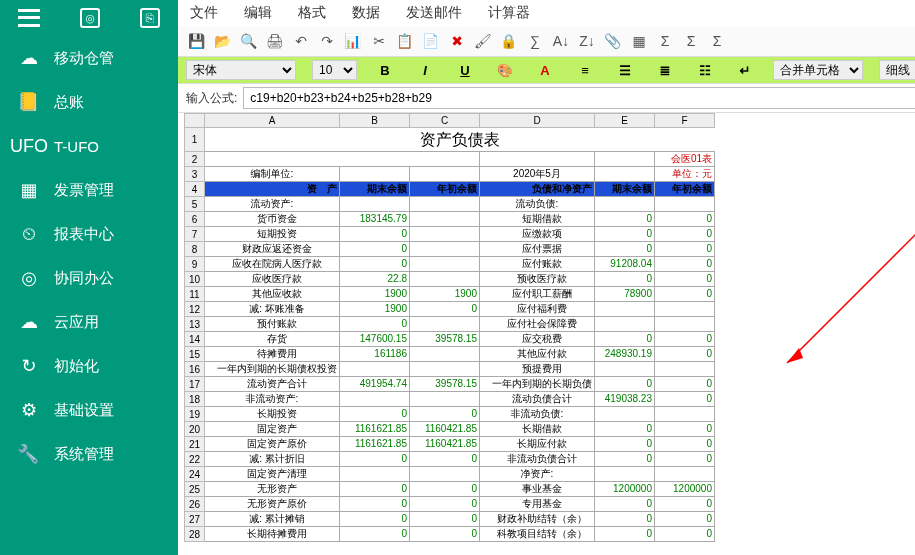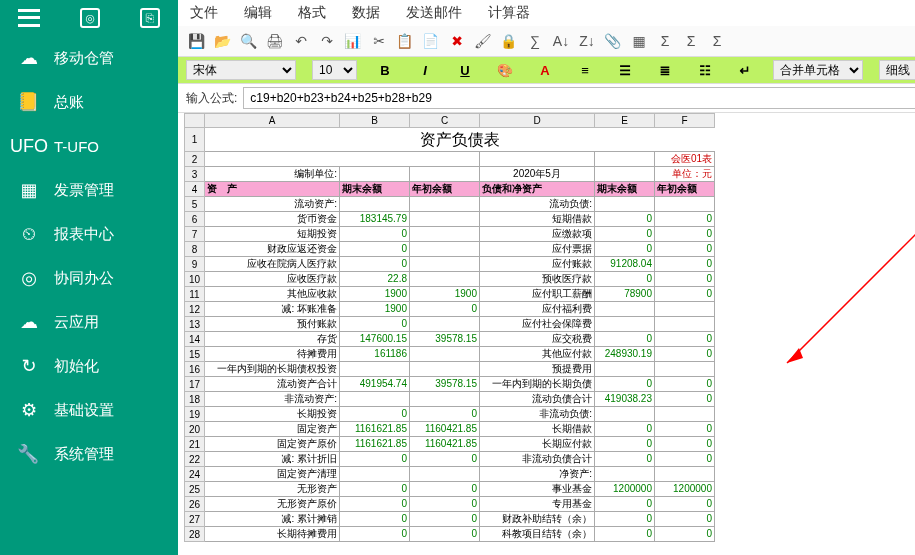--- a/index.html
+++ b/index.html
@@ -22,23 +22,23 @@
 .formula-bar{display:flex;padding:3px 8px;background:#fff;border-bottom:1px solid #ddd;align-items:center}
 .formula-label{font-size:12px;color:#333;margin-right:6px}
 .formula-input{flex:1;border:1px solid #bbb;padding:3px 6px;font-size:12px}
 .sheet{flex:1;background:#fff;position:relative;overflow:auto}
 .grid{border-collapse:collapse;font-size:10px;margin-left:6px}
 .grid th{background:#eee;border:1px solid #bbb;font-weight:normal;padding:1px;text-align:center;font-size:10px}
 .grid th.rn{width:20px;background:#eee}
 .grid td{border:1px solid #aaa;padding:0 2px;height:14px;line-height:14px;white-space:nowrap}
 .colA{width:110px}.colB,.colC{width:70px}.colD{width:110px}.colE,.colF{width:60px}
 .title-row td{font-size:16px;font-weight:normal;text-align:center;border:none;height:24px}
-.hdr{font-weight:bold;text-align:left;background:#f9a8d4}
+.hdr{font-weight:bold;text-align:right;background:#1d4ed8}
 .num{text-align:right;color:#008000}
-.txt{text-align:right}
+.txt{text-align:center}
 .red{color:#c00;text-align:right;font-size:10px}
 .arrow{position:absolute;top:80px;right:20px;width:180px;height:180px;pointer-events:none}
 .arrow line{stroke:#f00;stroke-width:1.5}
 .arrow polygon{fill:#f00}
 </style>
 </head>
 <body>
 
 <div class="sidebar">
   <div class="sidebar-top">

